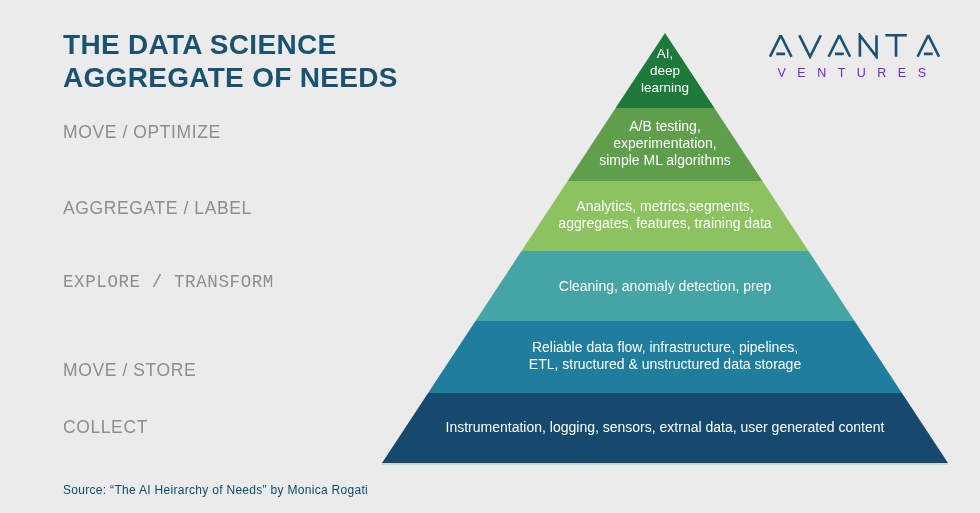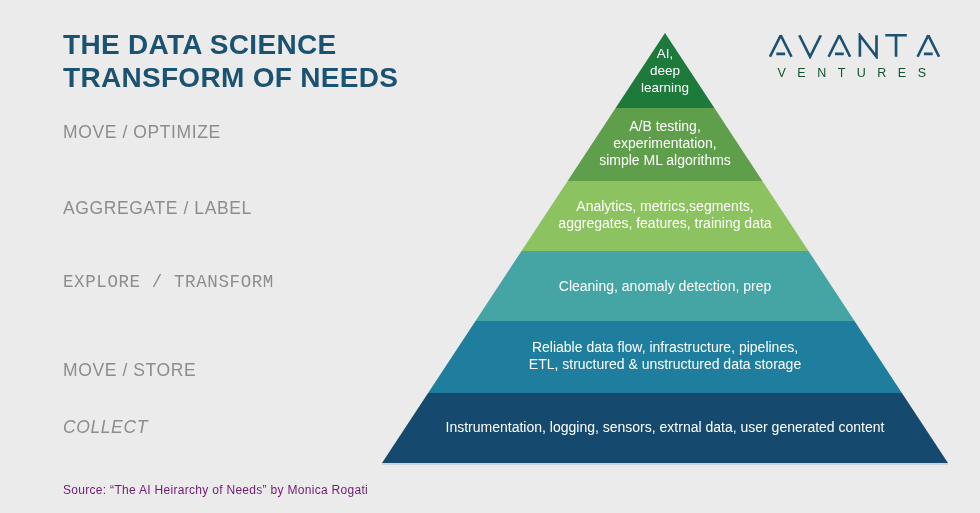--- a/index.html
+++ b/index.html
@@ -30,44 +30,44 @@
   .pyramid-svg text.small{font-size:13.5px;}
 
   .logo{
     position:absolute;left:768px;top:33px;width:173px;
     text-align:center;
   }
   .logo-wordmark{display:block;margin:0 auto;}
   .logo-wordmark path{fill:none;stroke:#1d5174;stroke-width:2.7;}
   .logo-sub{
     display:block;margin-top:7px;margin-left:6px;
-    font-size:12.5px;color:#14532d;letter-spacing:11.5px;
+    font-size:12.5px;color:#6d28d9;letter-spacing:11.5px;
     font-weight:400;
   }
 
   .source-line{
     position:absolute;left:63px;top:483px;
-    font-size:12px;color:#701a75;letter-spacing:0.3px;
+    font-size:12px;color:#0c4a6e;letter-spacing:0.3px;
   }
 </style>
 </head>
 <body>
 
 <div class="canvas">
 
   <div class="page-title">
     <div>THE DATA SCIENCE</div>
-    <div>TRANSFORM OF NEEDS</div>
+    <div>AGGREGATE OF NEEDS</div>
   </div>
 
   <div class="side-label" style="top:122px;">MOVE / OPTIMIZE</div>
   <div class="side-label" style="top:198px;text-align:right;">AGGREGATE / LABEL</div>
   <div class="side-label" style="top:272px;font-family:Liberation Mono, monospace;">EXPLORE / TRANSFORM</div>
   <div class="side-label" style="top:360px;text-align:center;">MOVE / STORE</div>
-  <div class="side-label" style="top:417px;font-style:italic;">COLLECT</div>
+  <div class="side-label" style="top:417px;">COLLECT</div>
 
   <svg class="pyramid-svg" width="980" height="513" viewBox="0 0 980 513">
 
     <rect x="382" y="463" width="566" height="2" fill="#b9cdd6" opacity="0.7"></rect>
 
     <polygon points="665,33 615.6,108 714.4,108" fill="#1e7a3b"></polygon>
     <text class="small" x="665" y="58">AI,</text>
     <text class="small" x="665" y="75">deep</text>
     <text class="small" x="665" y="92">learning</text>
 

